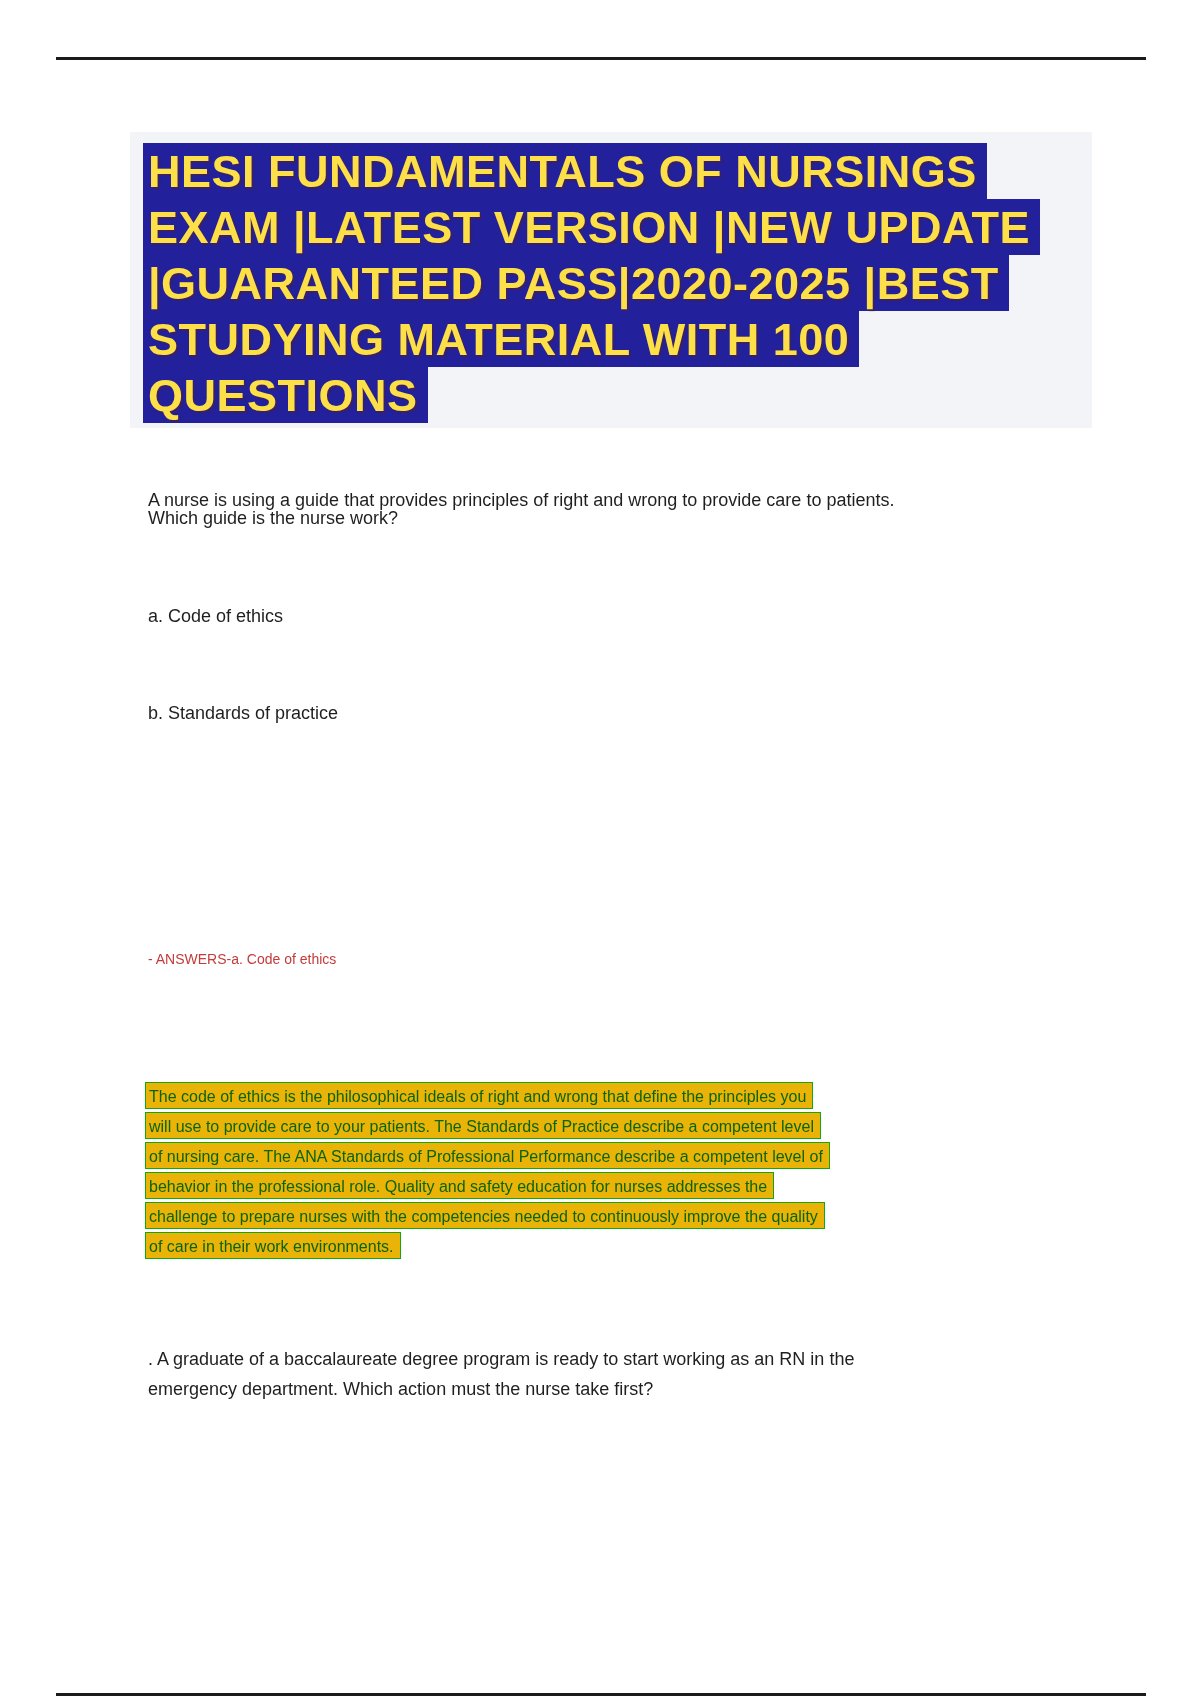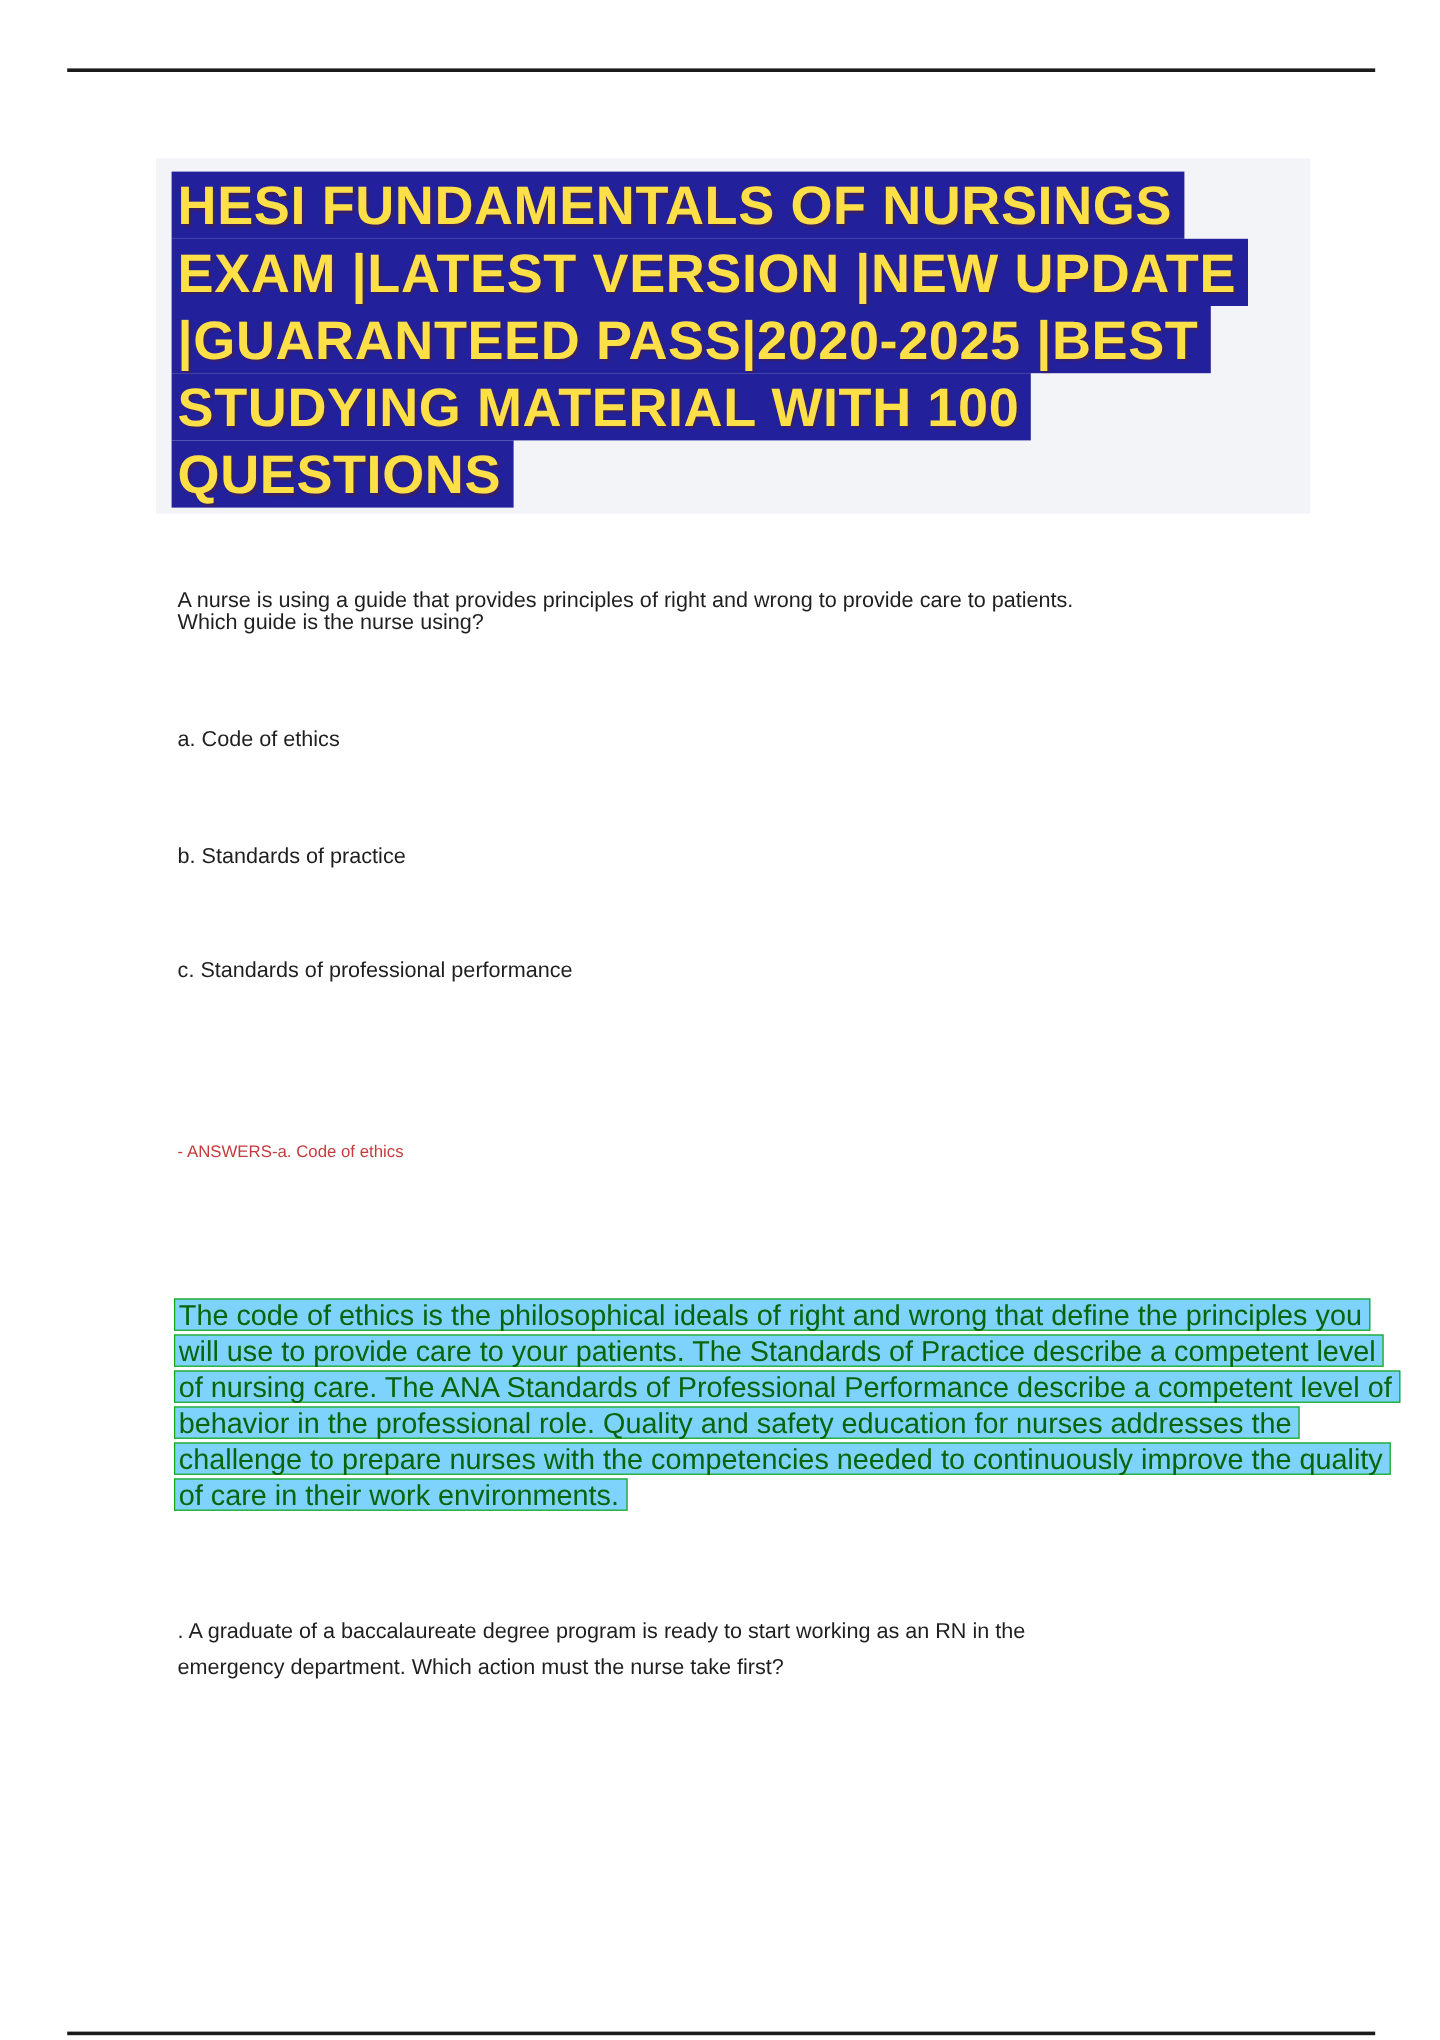--- a/index.html
+++ b/index.html
@@ -80,23 +80,23 @@
   .expl-line {
     height: 30px;
     line-height: 30px;
     white-space: nowrap;
   }
   .expl-line > span {
     display: inline-block;
     height: 27px;
     line-height: 27px;
     padding: 0 6px 0 3px;
-    background: #7dd3fc;
+    background: #eab308;
     color: #0a650a;
-    font-size: 24px;
+    font-size: 16px;
     border: 1px solid #12a812;
     box-sizing: border-box;
   }
 </style>
 </head>
 <body>
 
 <div class="page">
 
   <div class="rule rule-top"></div>
@@ -105,25 +105,24 @@
 
   <div class="title-block">
     <div class="title-line"><span>HESI FUNDAMENTALS OF NURSINGS</span></div>
     <div class="title-line"><span>EXAM |LATEST VERSION |NEW UPDATE</span></div>
     <div class="title-line"><span>|GUARANTEED PASS|2020-2025 |BEST</span></div>
     <div class="title-line"><span>STUDYING MATERIAL WITH 100</span></div>
     <div class="title-line"><span>QUESTIONS</span></div>
   </div>
 
   <div class="body-text" style="top: 473px; margin-top: 12px;">A nurse is using a guide that provides principles of right and wrong to provide care to patients.</div>
-  <div class="body-text" style="top: 503px;">Which guide is the nurse using?</div>
+  <div class="body-text" style="top: 503px;">Which guide is the nurse work?</div>
 
   <div class="body-text" style="top: 601px;">a. Code of ethics</div>
   <div class="body-text" style="top: 698px;">b. Standards of practice</div>
-  <div class="body-text" style="top: 793px;">c. Standards of professional performance</div>
 
   <div class="answer-line" style="top: 944px;">- ANSWERS-a. Code of ethics</div>
 
   <div class="explanation-block">
     <div class="expl-line"><span>The code of ethics is the philosophical ideals of right and wrong that define the principles you</span></div>
     <div class="expl-line"><span>will use to provide care to your patients. The Standards of Practice describe a competent level</span></div>
     <div class="expl-line"><span>of nursing care. The ANA Standards of Professional Performance describe a competent level of</span></div>
     <div class="expl-line"><span>behavior in the professional role. Quality and safety education for nurses addresses the</span></div>
     <div class="expl-line"><span>challenge to prepare nurses with the competencies needed to continuously improve the quality</span></div>
     <div class="expl-line"><span>of care in their work environments.</span></div>

